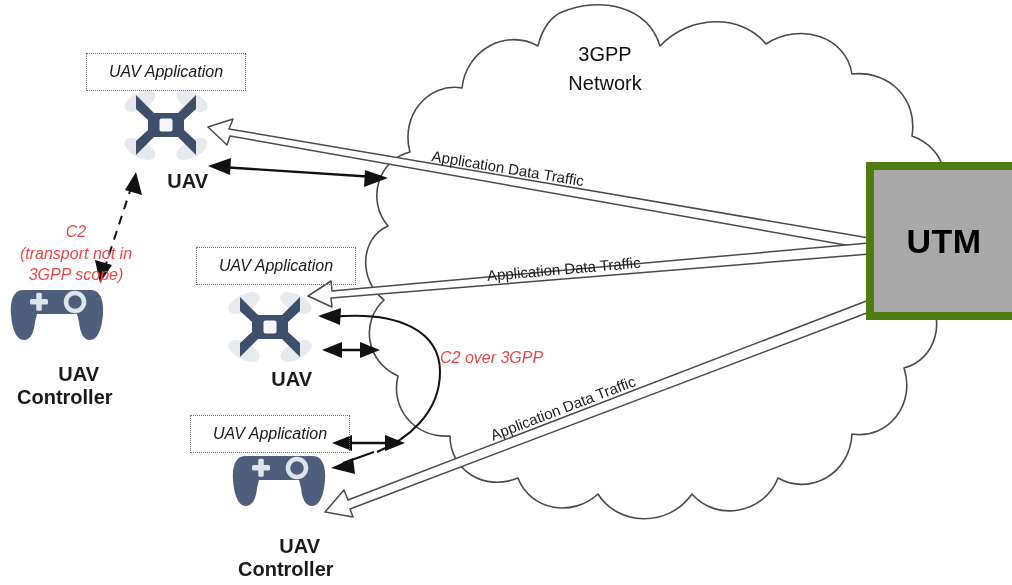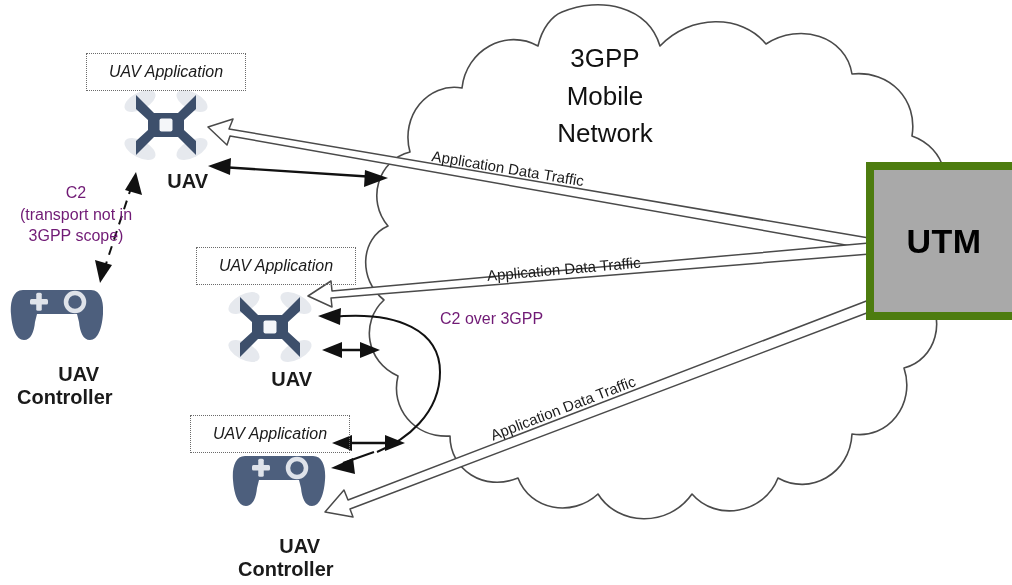--- a/index.html
+++ b/index.html
@@ -36,42 +36,44 @@
   .node-label {
     position: absolute;
     text-align: right;
     font-size: 20px;
     color: #1a1a1a;
     font-weight: bold;
   }
   .cloud-title {
     position: absolute;
     text-align: center;
-    font-size: 26px;
+    font-size: 20px;
     color: #111111;
     line-height: 1.45;
   }
   .utm-box {
     position: absolute;
     background: #a9a9a9;
     border: 8px solid #4d7c0f;
     display: flex;
     align-items: center;
     justify-content: center;
     font-size: 34px;
     font-weight: bold;
     color: #000000;
     letter-spacing: 0.5px;
   }
   .italic-note {
     position: absolute;
+    font-style: italic;
     font-size: 16px;
-    color: #701a75;
+    color: #ef4444;
     text-align: center;
     line-height: 1.35;
+    margin-top: 39px;
   }
   .traffic-label {
     position: absolute;
     font-size: 15px;
     color: #1a1a1a;
     white-space: nowrap;
     transform-origin: 0 50%;
   }
 </style>
 </head>
@@ -229,21 +231,20 @@
     <span>UAV</span>
   </div>
 
   <div class="node-label" style="left:238px; top:535px; width:82px;">
     <div>UAV</div>
     <div>Controller</div>
   </div>
 
   <div class="cloud-title" style="left:495px; top:40px; width:220px;">
     <div>3GPP</div>
-    <div>Mobile</div>
     <div>Network</div>
   </div>
 
   <div class="utm-box" style="left:866px; top:162px; width:140px; height:142px;">
     <span>UTM</span>
   </div>
 
   <div class="italic-note" style="left:0px; top:182px; width:152px;">
     <div>C2</div>
     <div>(transport not in</div>

